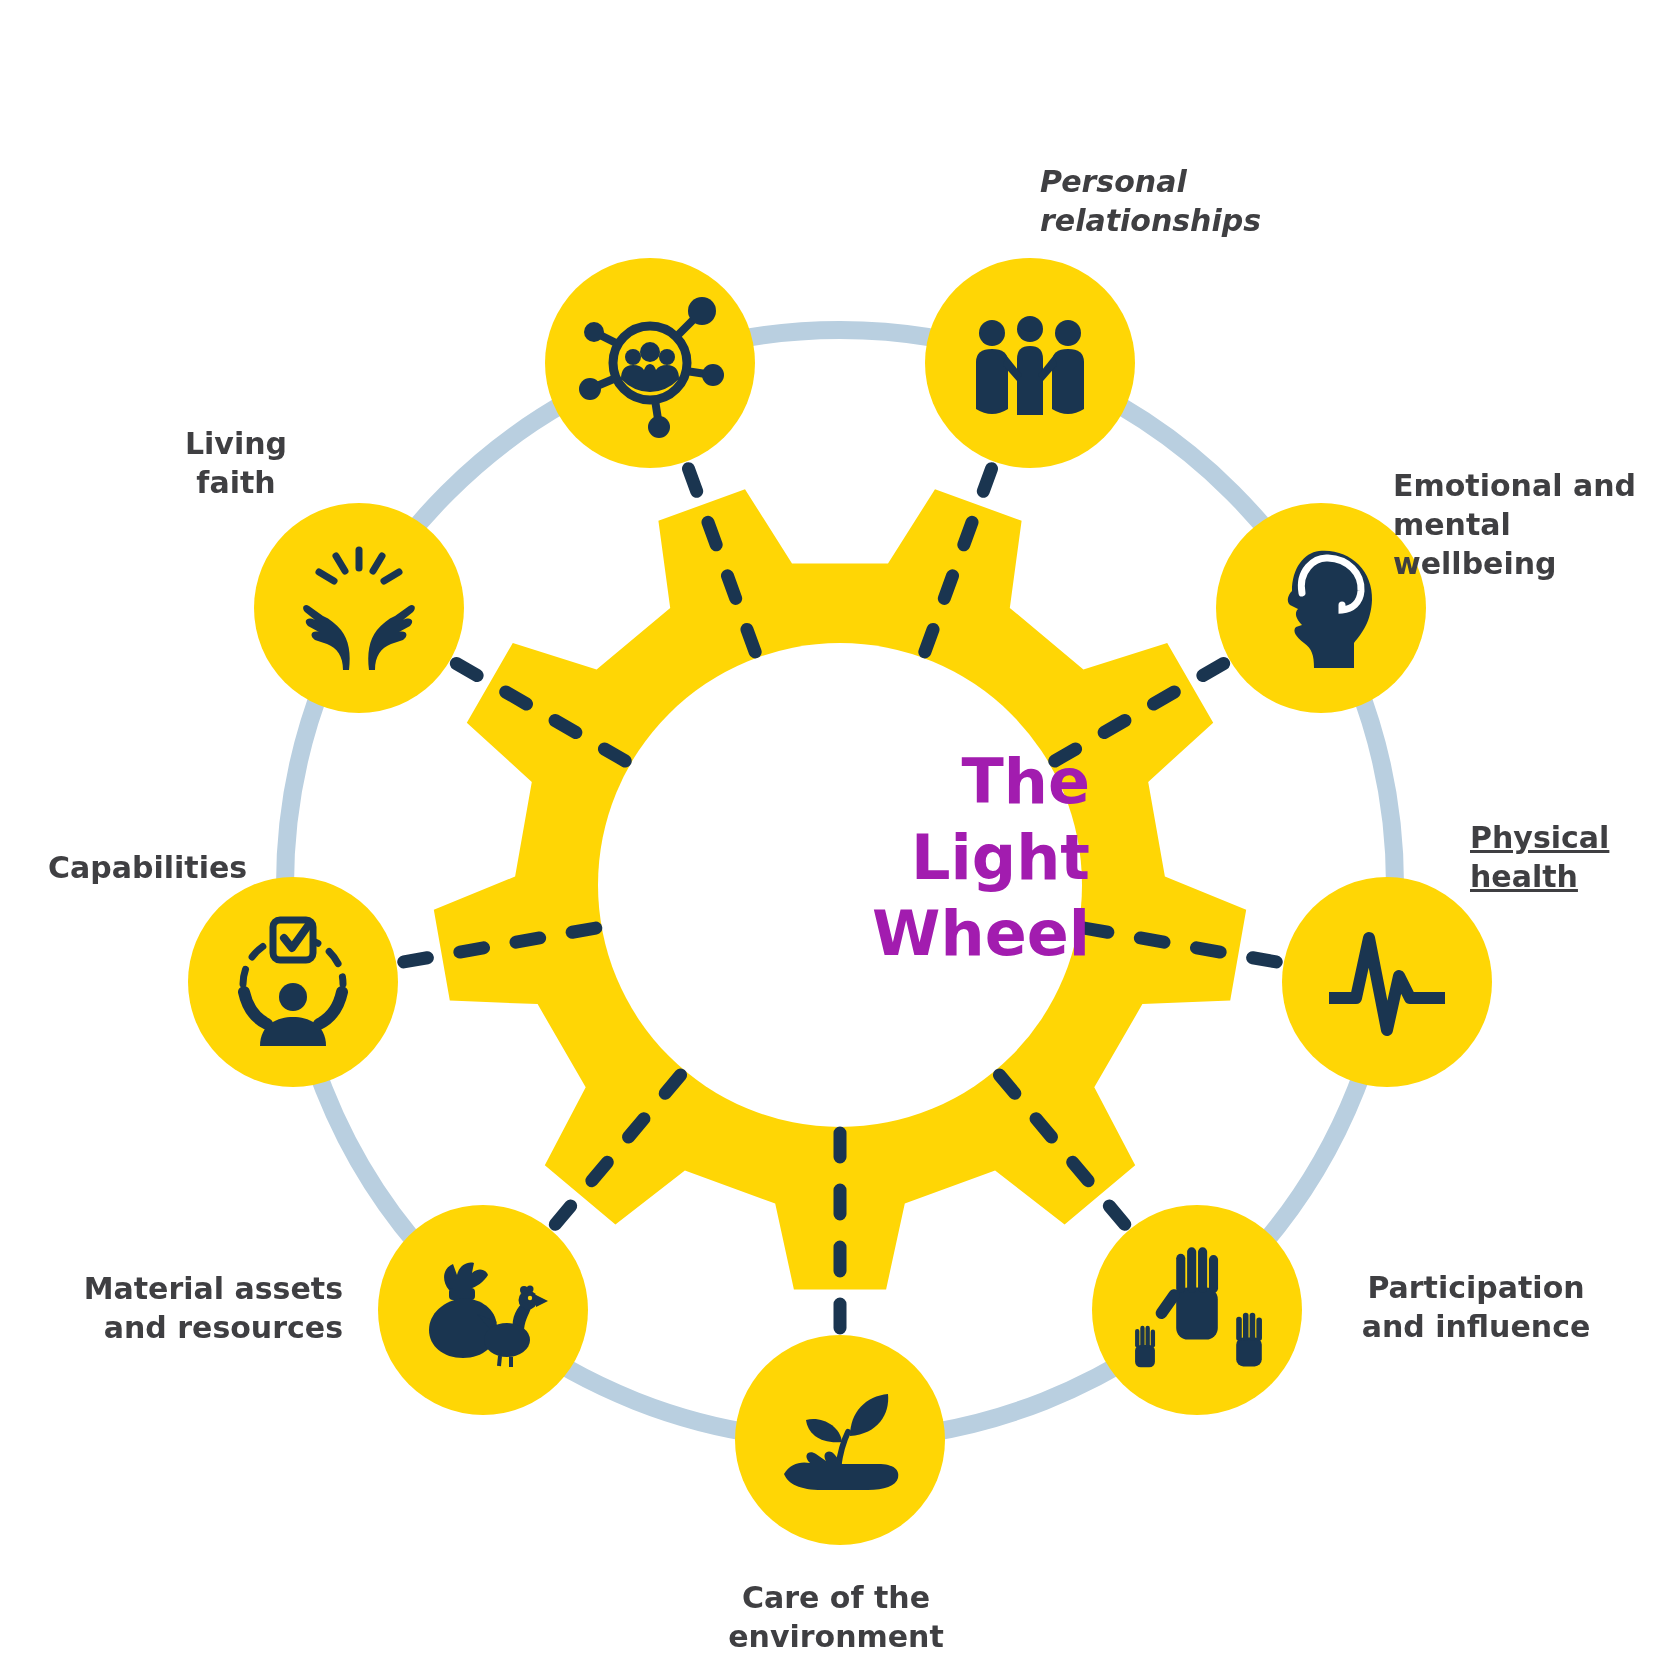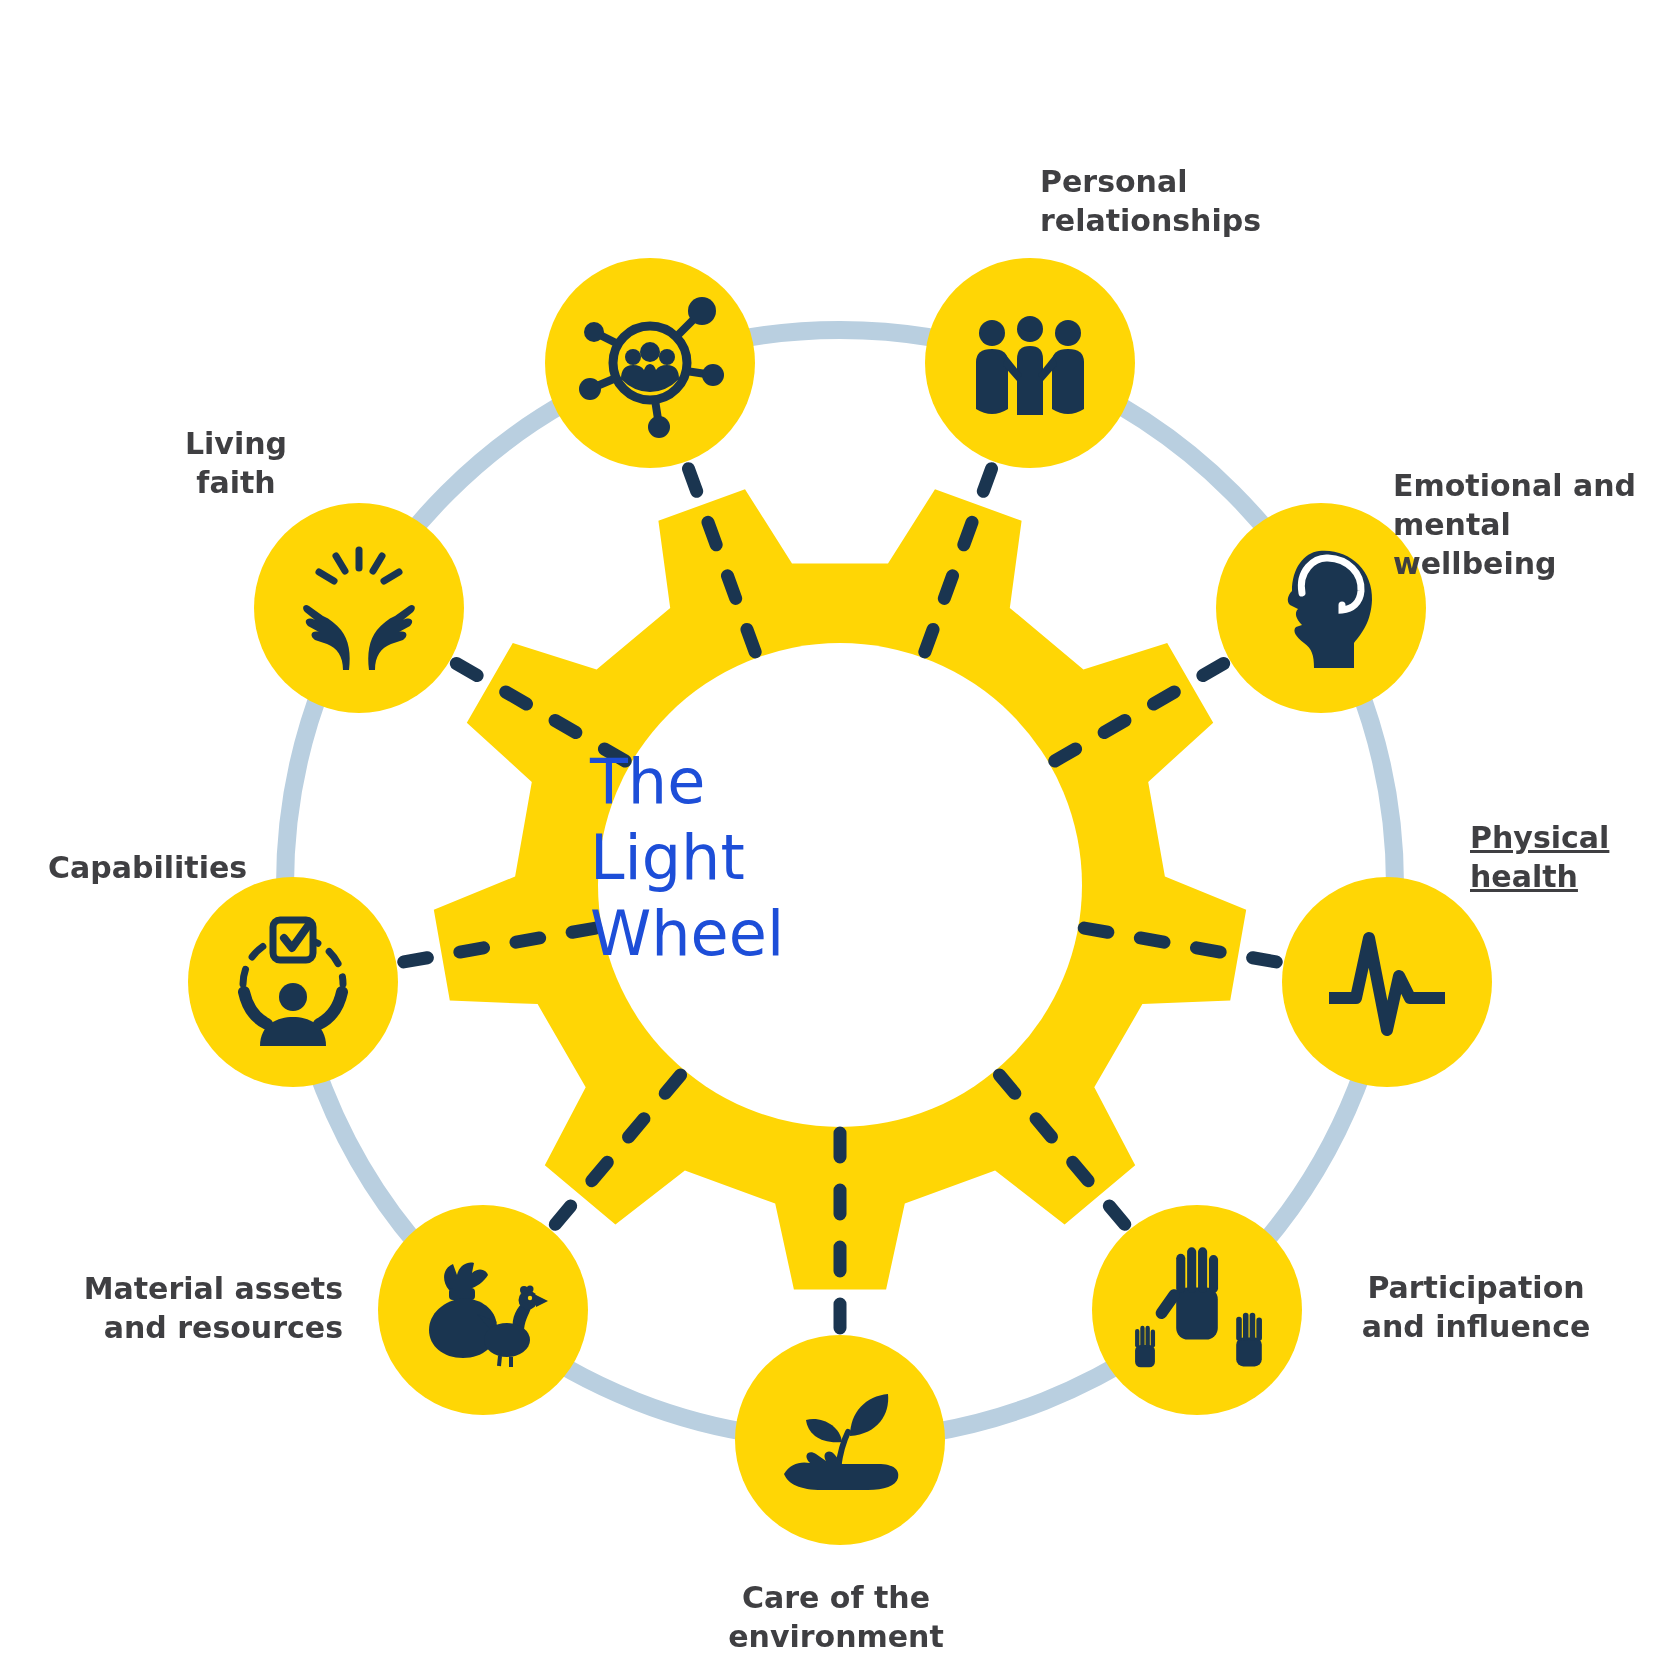--- a/index.html
+++ b/index.html
@@ -10,25 +10,25 @@
     position:absolute;
     font-weight:bold;
     font-size:30px;
     line-height:39px;
     color:#3F3F42;
     white-space:pre-line;
   }
   .title{
     position:absolute;
     left:590px;top:744px;width:500px;
-    text-align:left;
-    font-weight:normal;
+    text-align:right;
+    font-weight:bold;
     font-size:62px;
     line-height:76px;
-    color:#1d4ed8;
+    color:#a21caf;
     white-space:pre-line;
   }
 </style>
 </head>
 <body>
 
 <div class="canvas">
 
   <svg class="wheel" width="1676" height="1676" viewBox="0 0 1676 1676">
 
@@ -188,21 +188,21 @@
         </g>
       </g>
     </g>
   </svg>
 
   <div class="title"><span>The</span>
 <span>Light</span>
 <span>Wheel</span></div>
 
 
-  <div class="label" style="left:1040px;top:162px;width:320px;text-align:left;">Personal
+  <div class="label" style="left:1040px;top:162px;width:320px;text-align:left;font-style:italic;">Personal
 relationships</div>
 
   <div class="label" style="left:1393px;top:418px;width:280px;text-align:left;margin-top:48px;">Emotional and
 mental wellbeing</div>
 
   <div class="label" style="left:1470px;top:818px;width:200px;text-align:left;text-decoration:underline;">Physical
 health</div>
 
   <div class="label" style="left:1326px;top:1268px;width:300px;text-align:center;">Participation
 and influence</div>

